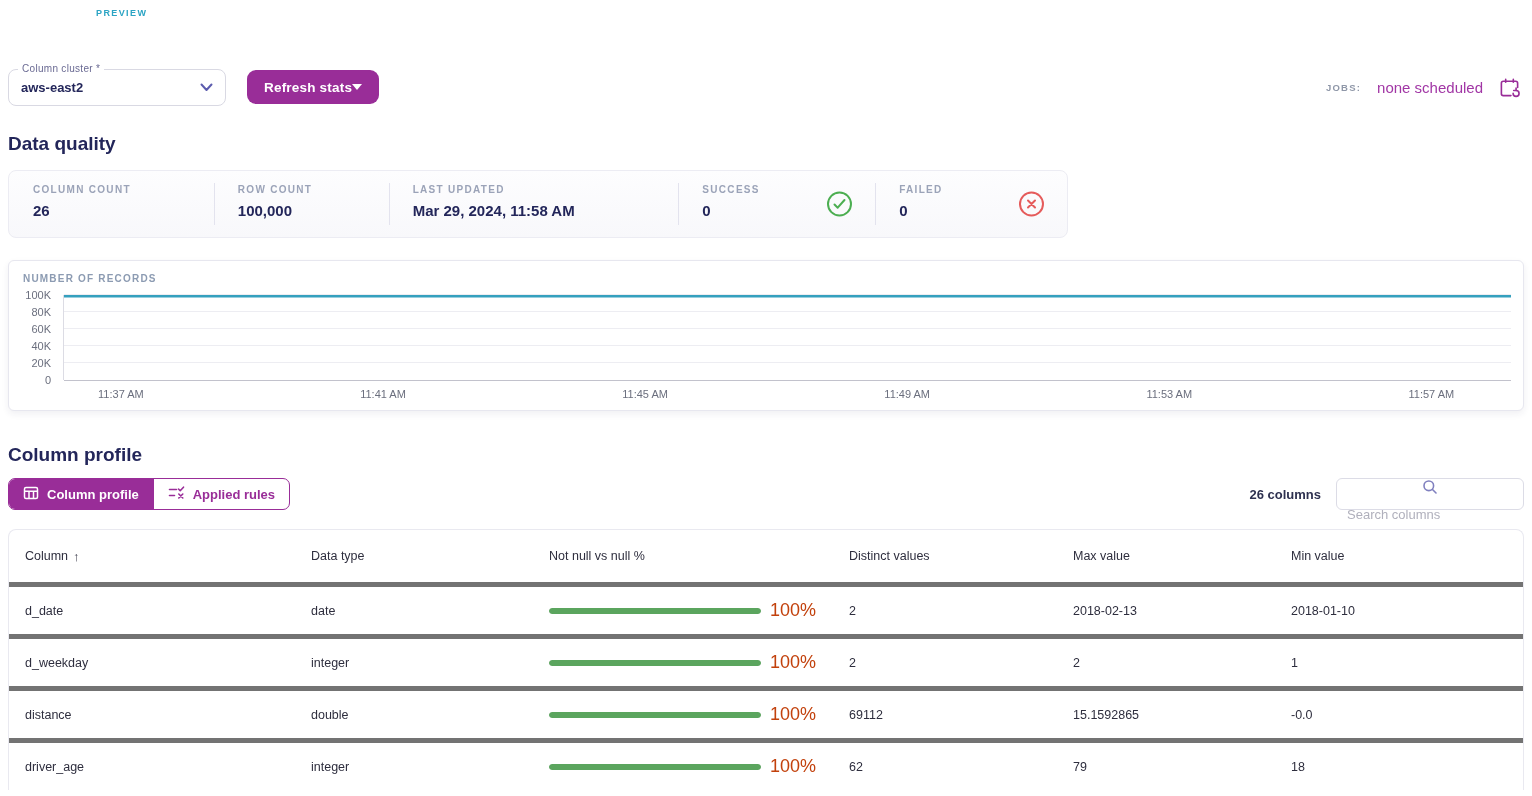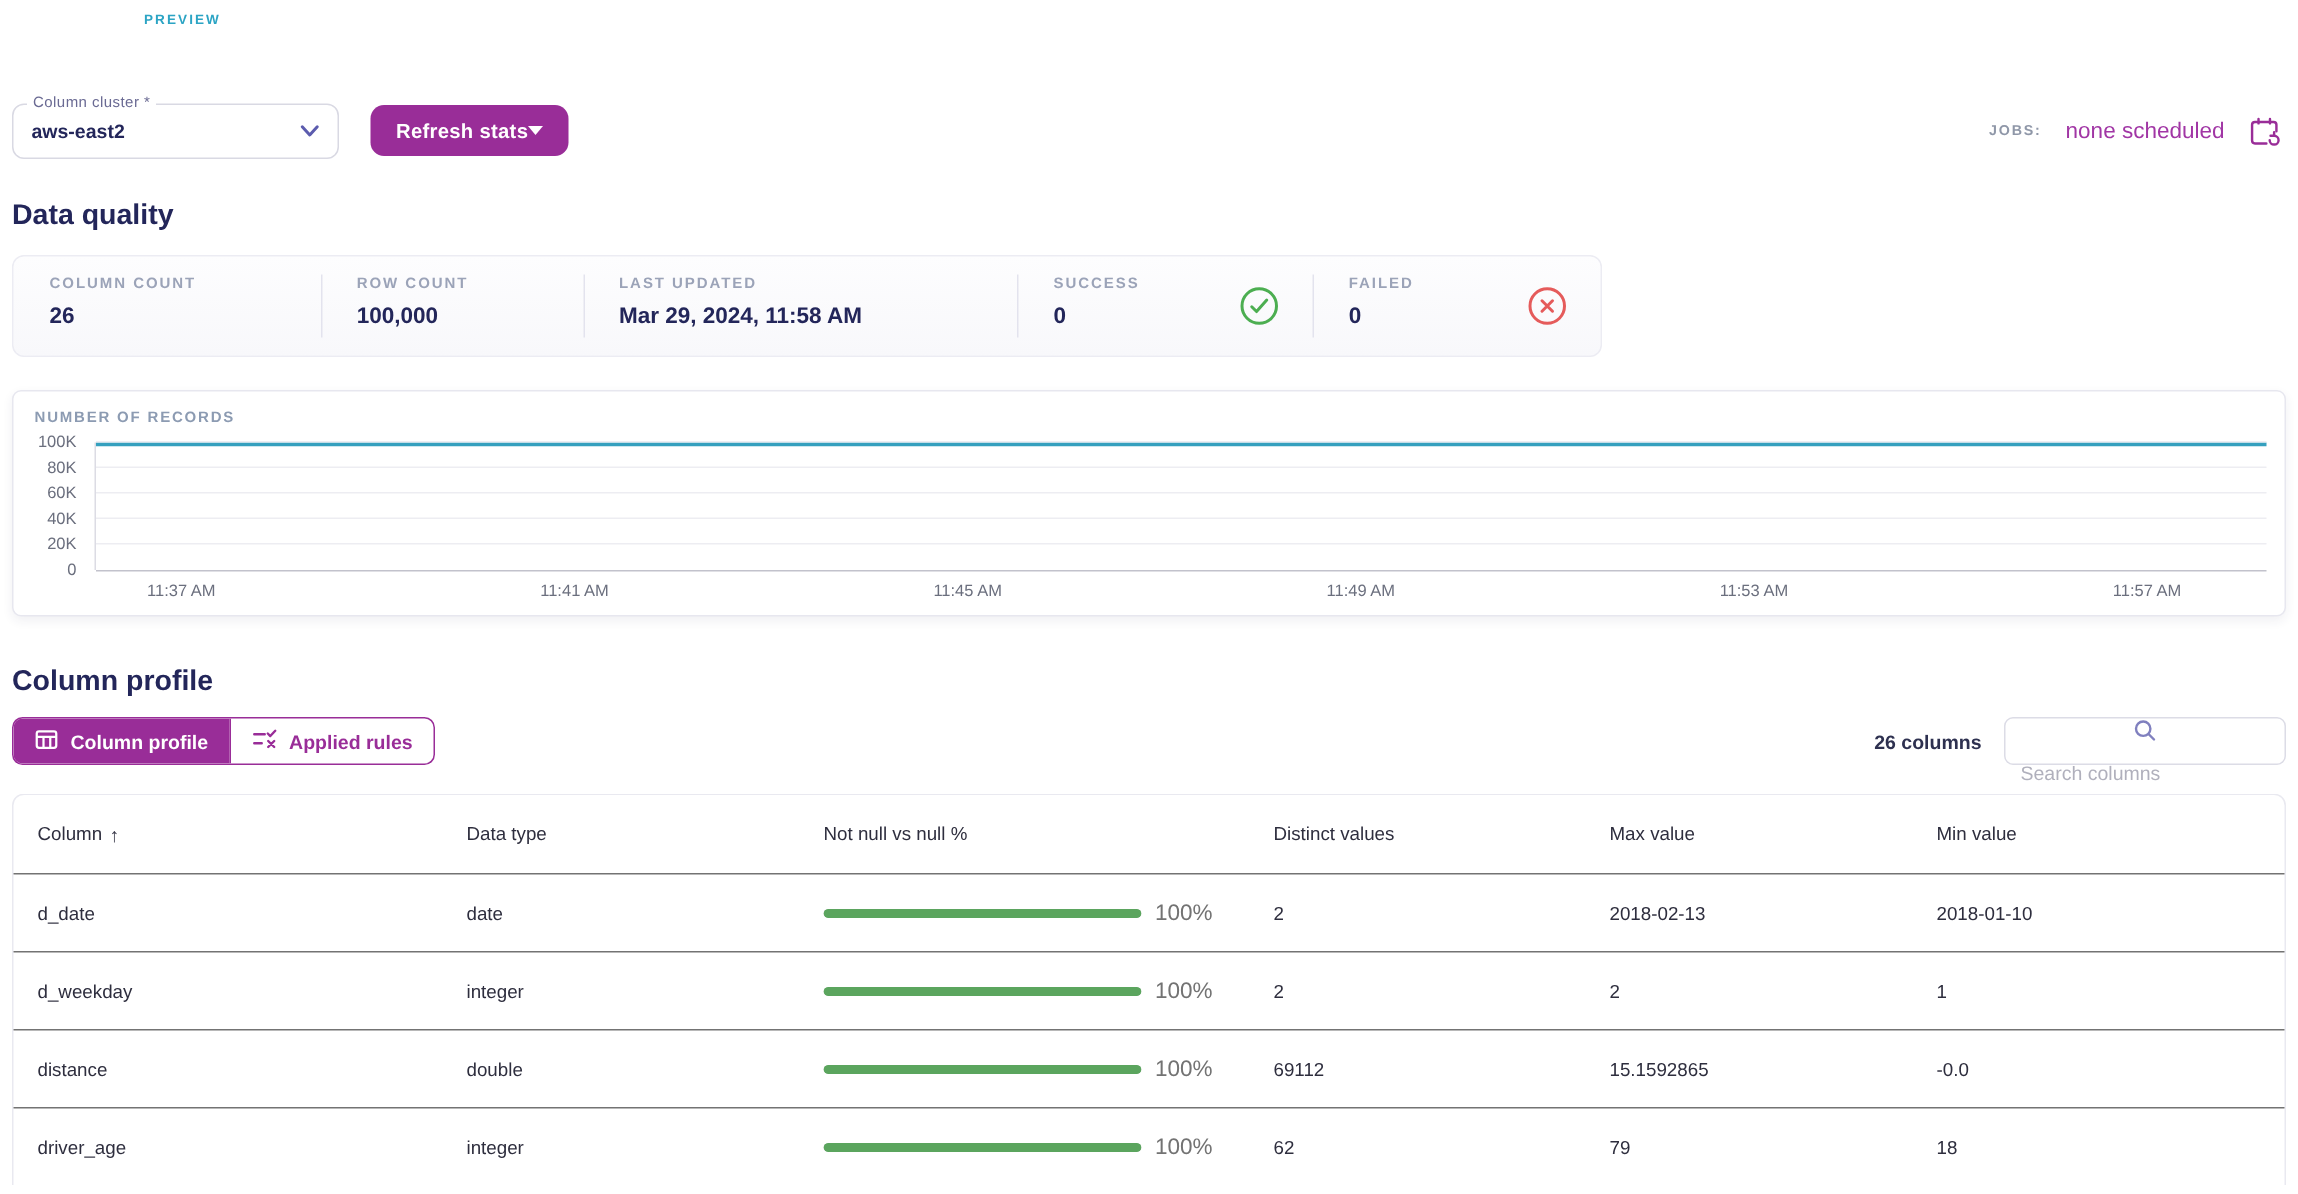--- a/index.html
+++ b/index.html
@@ -109,25 +109,25 @@
     margin-top:19px; width:1516px;
     border:1px solid #e9e9f0; border-bottom:none; border-radius:8px 8px 0 0; background:#fff;
   }
   .thead, .trow {
     display:grid; grid-template-columns:286px 238px 300px 224px 218px 1fr;
     align-items:center; height:52px; padding-left:16px;
   }
   .thead { font-size:12.5px; color:#2e2e3e; }
   .th { display:flex; align-items:center; gap:5px; cursor:pointer; }
   .sort-arrow { font-size:13px; color:#3a3a4a; }
-  .trow { border-top:1px solid #737373; font-size:12.5px; color:#2e2e3e; }
+  .trow { border-top:5px solid #737373; font-size:12.5px; color:#2e2e3e; }
   .null-cell { display:flex; align-items:center; gap:9px; }
   .bar-track { width:212px; height:6px; border-radius:3px; background:#e9e9e9; position:relative; overflow:hidden; }
   .bar-fill { position:absolute; left:0; top:0; bottom:0; background:#5ba55e; border-radius:3px; }
-  .pct-label { font-size:15px; color:#737373; }
+  .pct-label { font-size:18px; color:#c2410c; }
 </style>
 </head>
 <body>
 
 <div class="page">
 
   <div class="page-head">
     <span class="preview-badge">PREVIEW</span>
   </div>
 

